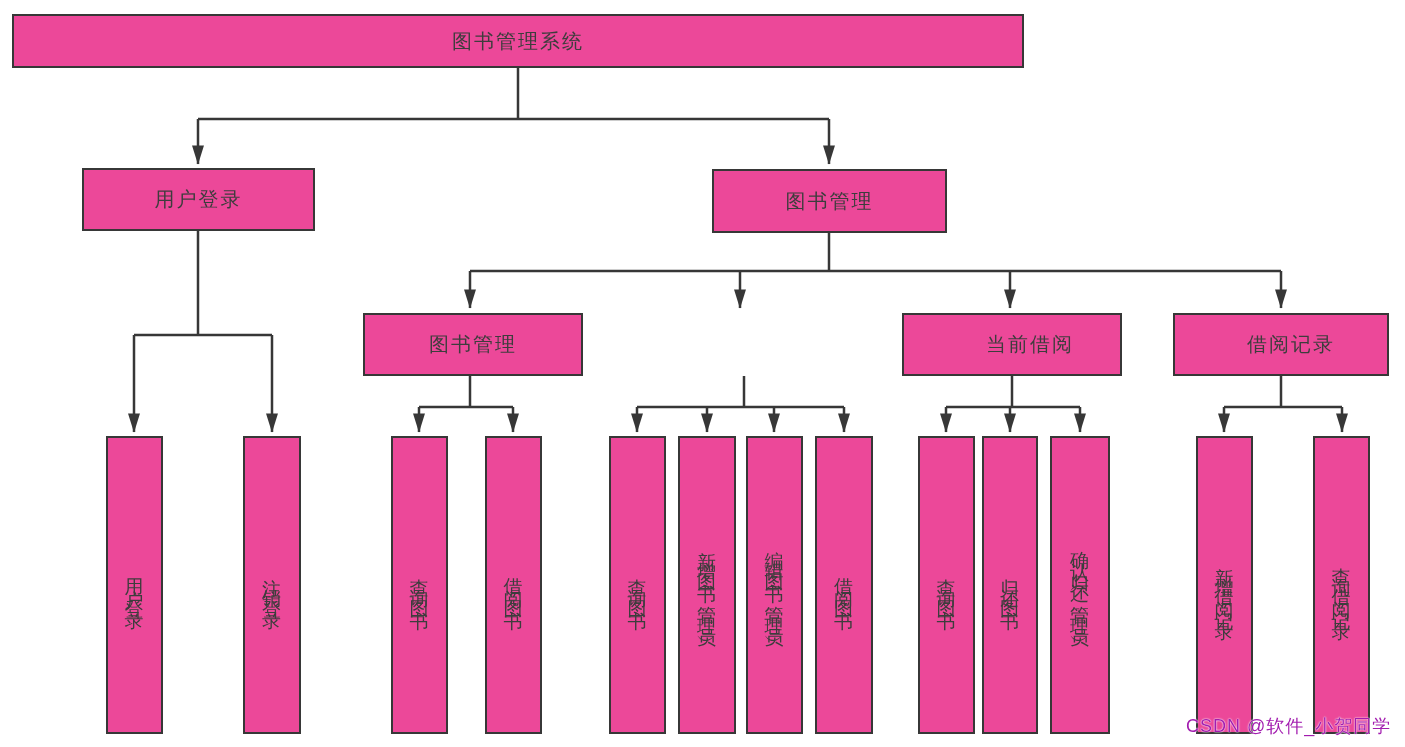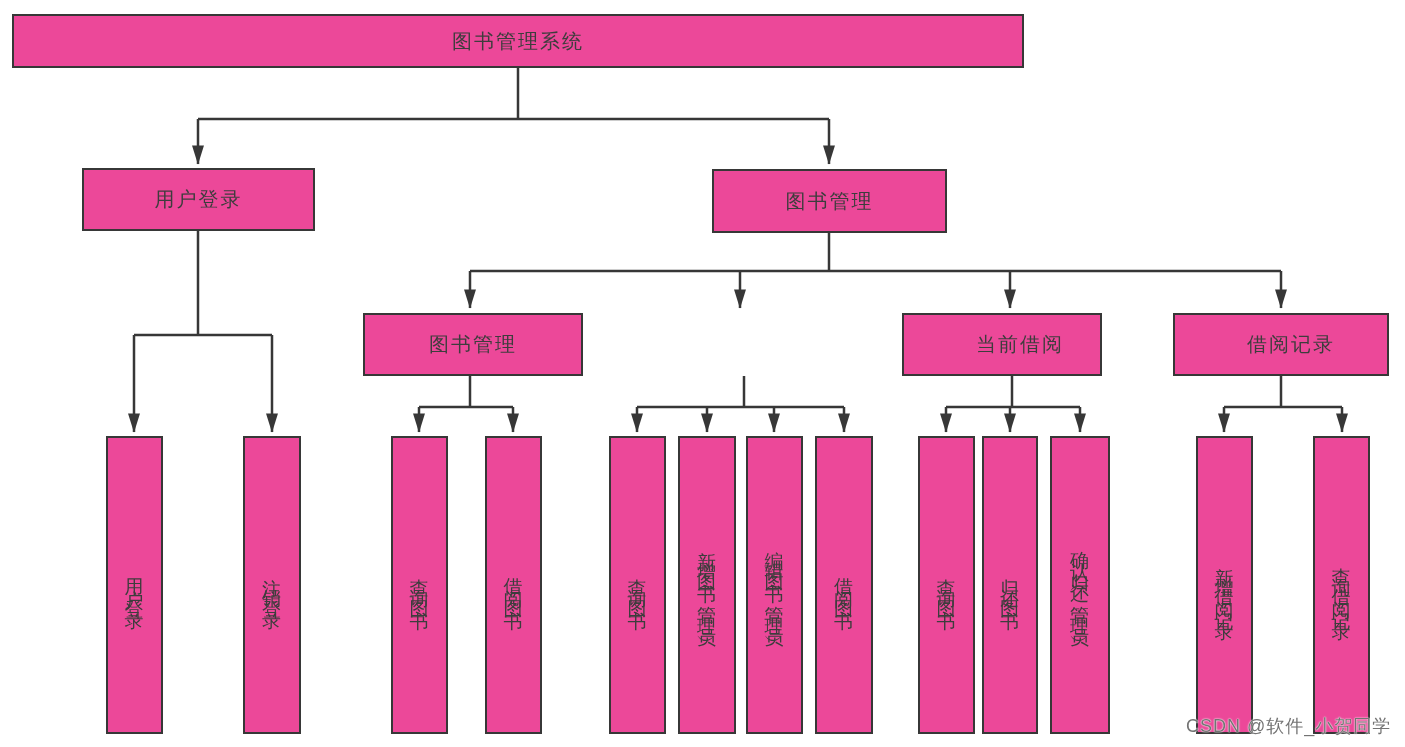--- a/index.html
+++ b/index.html
@@ -17,21 +17,21 @@
     text-align:center;
   }
   .node.h{font-size:20px;letter-spacing:2px;}
   .node.root{font-size:20px;}
   .node.v{
     writing-mode:vertical-rl;
     font-size:19px;letter-spacing:11px;line-height:1;
   }
   .watermark{
     position:absolute;left:1186px;top:714px;width:215px;
-    font-size:18px;letter-spacing:1px;color:#737373;white-space:nowrap;
+    font-size:18px;letter-spacing:1px;color:#a21caf;white-space:nowrap;
     text-shadow:0 0 2px #ffffff,0 0 1px #ffffff;
   }
 </style>
 </head>
 <body>
 
 <div class="stage">
 
   <svg class="wires" width="1405" height="747" viewBox="0 0 1405 747">
     <defs>
@@ -96,21 +96,21 @@
       </g>
     </g>
   </svg>
 
   <div class="node root h" style="left:12px;top:14px;width:1012px;height:54px;">图书管理系统</div>
 
   <div class="node h" style="left:82px;top:168px;width:233px;height:63px;">用户登录</div>
   <div class="node h" style="left:712px;top:169px;width:235px;height:64px;">图书管理</div>
 
   <div class="node h" style="left:363px;top:313px;width:220px;height:63px;">图书管理</div>
-  <div class="node h" style="left:902px;top:313px;width:200px;height:63px;padding-left:36px;">当前借阅</div>
+  <div class="node h" style="left:902px;top:313px;width:220px;height:63px;padding-left:36px;">当前借阅</div>
   <div class="node h" style="left:1173px;top:313px;width:216px;height:63px;padding-left:20px;">借阅记录</div>
 
   <div class="node v" style="left:106px;top:436px;width:57px;height:298px;">用户登录</div>
   <div class="node v" style="left:243px;top:436px;width:58px;height:298px;">注销登录</div>
 
   <div class="node v" style="left:391px;top:436px;width:57px;height:298px;">查询图书</div>
   <div class="node v" style="left:485px;top:436px;width:57px;height:298px;">借阅图书</div>
 
   <div class="node v" style="left:609px;top:436px;width:57px;height:298px;">查询图书</div>
   <div class="node v" style="left:678px;top:436px;width:58px;height:298px;">新增图书（管理员）</div>

